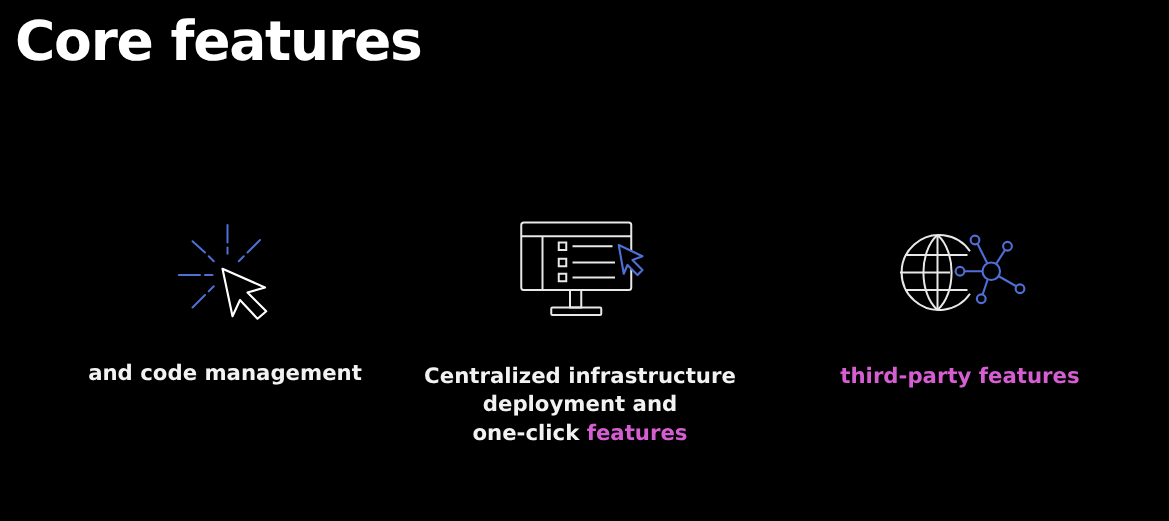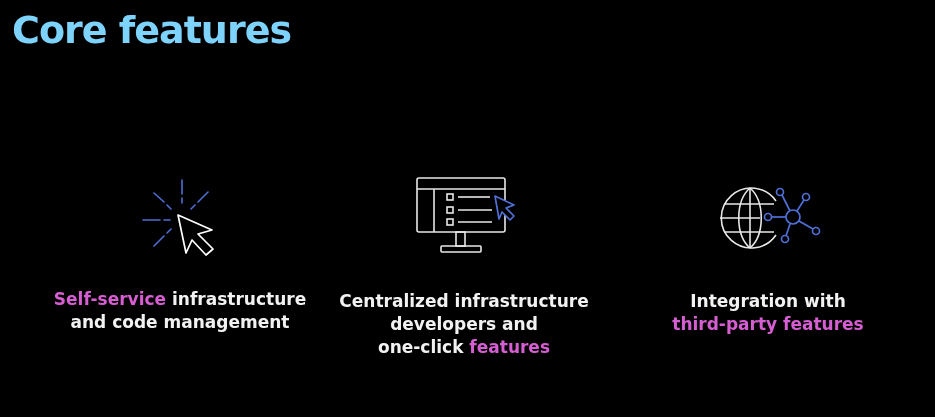--- a/index.html
+++ b/index.html
@@ -2,21 +2,21 @@
 <html><head>
 <meta charset="utf-8">
 <style>
   html, body { margin:0; padding:0; }
   body {
     width:935px; height:417px; background:#000; color:#fff;
     font-family:"DejaVu Sans", sans-serif; position:relative; overflow:hidden;
   }
   .title {
     position:absolute; left:12px; top:8px;
-    font-size:38px; font-weight:bold; letter-spacing:-1px; color:#7dd3fc;
+    font-size:44px; font-weight:bold; letter-spacing:-1px; color:#ffffff;
   }
   .feature { position:absolute; top:170px; width:300px; text-align:center; }
   .icon-wrap { height:95px; display:flex; align-items:center; justify-content:center; }
   .caption {
     margin-top:25px; font-size:17px; font-weight:bold; line-height:23px; color:#f2f2f2;
   }
   .hl { color:#d65ed2; }
   #f1 { left:30px; }
   #f2 { left:314px; }
   #f3 { left:618px; }
@@ -40,21 +40,20 @@
         <line x1="65" y1="32" x2="61" y2="36"></line>
         <line x1="13" y1="47" x2="30" y2="47"></line>
         <line x1="34" y1="47" x2="40" y2="47"></line>
         <line x1="24" y1="73" x2="34" y2="63"></line>
         <line x1="37" y1="60" x2="41" y2="56"></line>
       </g>
       <path d="M48 42 L82 57 L68 61 L83 76 L76 82 L62 67 L56 80 Z" fill="none" stroke="#fff" stroke-width="1.7" stroke-linejoin="round"></path>
     </svg>
   </div>
   <div class="caption">
-    <div><span class="hl">Self-service</span><span> infrastructure</span></div>
     <div>and code management</div>
   </div>
 </div>
 
 <div class="feature" id="f2">
   <div class="icon-wrap">
     <svg width="120" height="95" viewBox="0 0 120 95">
       <g fill="none" stroke="#e8e8e8" stroke-width="1.6">
         <rect x="13" y="8" width="88" height="54" rx="2"></rect>
         <line x1="13" y1="19" x2="101" y2="19"></line>
@@ -66,21 +65,21 @@
         <line x1="54" y1="40" x2="88" y2="40"></line>
         <line x1="54" y1="52" x2="88" y2="52"></line>
         <rect x="52" y="62" width="9" height="14"></rect>
         <rect x="37" y="76" width="40" height="6" rx="1"></rect>
       </g>
       <path d="M91 26 L110 35 L102 38 L110 46 L106 50 L98 42 L95 49 Z" fill="#000" stroke="#4f6fd6" stroke-width="1.7" stroke-linejoin="round"></path>
     </svg>
   </div>
   <div class="caption">
     <div>Centralized infrastructure</div>
-    <div>developers and</div>
+    <div>deployment and</div>
     <div><span>one-click </span><span class="hl">features</span></div>
   </div>
 </div>
 
 <div class="feature" id="f3">
   <div class="icon-wrap">
     <svg width="140" height="90" viewBox="0 0 140 90">
       <g fill="none" stroke="#e8e8e8" stroke-width="1.6">
         <path d="M78 28 A30 30 0 1 0 78 62"></path>
         <path d="M52 15 C37 28 37 62 52 75"></path>
@@ -99,16 +98,15 @@
         <circle cx="87" cy="66" r="3.5"></circle>
         <line x1="74" y1="44" x2="88" y2="44"></line>
         <line x1="84" y1="22" x2="92" y2="38"></line>
         <line x1="106" y1="27" x2="99" y2="38"></line>
         <line x1="115" y1="56" x2="101" y2="48"></line>
         <line x1="88" y1="63" x2="92" y2="51"></line>
       </g>
     </svg>
   </div>
   <div class="caption">
-    <div>Integration with</div>
     <div class="hl">third-party features</div>
   </div>
 </div>
 
 </body></html>

